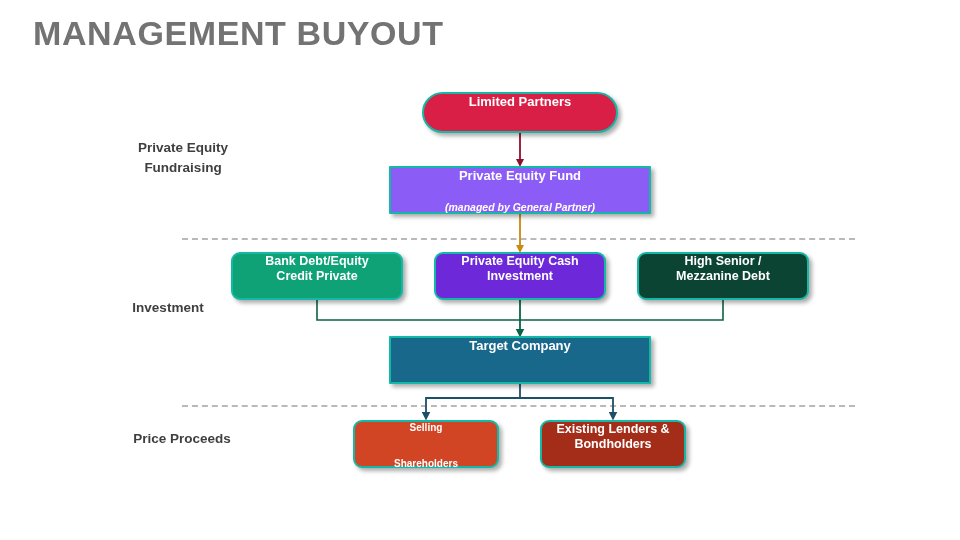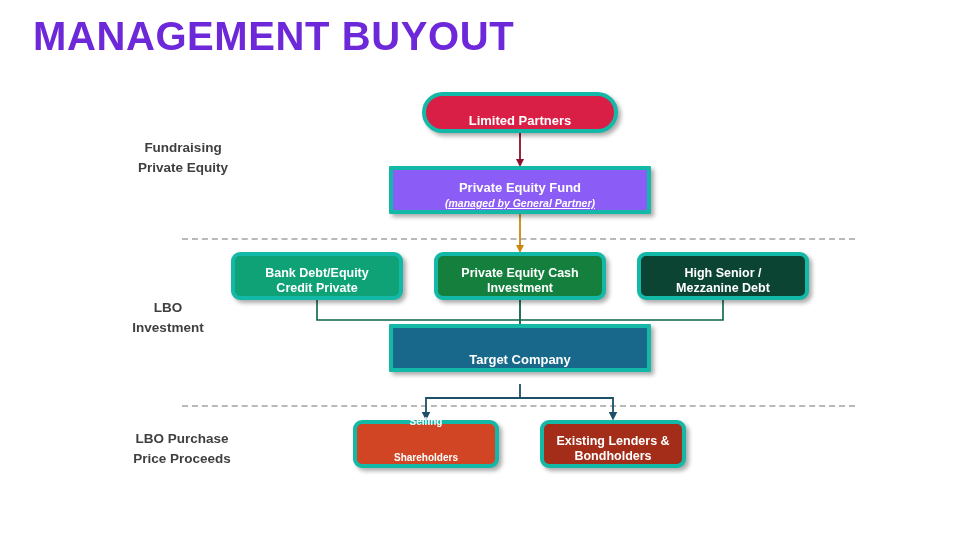--- a/index.html
+++ b/index.html
@@ -20,23 +20,23 @@
     width: 960px;
     height: 540px;
     background: #ffffff;
   }
 
   
   .slide-title {
     position: absolute;
     left: 33px;
     top: 14px;
-    font-size: 40px;
-    font-weight: bold;
-    color: #6d28d9;
+    font-size: 34px;
+    font-weight: bold;
+    color: #737373;
     letter-spacing: 0.6px;
     white-space: nowrap;
   }
 
   
   .stage-label {
     position: absolute;
     text-align: center;
     font-size: 13.5px;
     font-weight: bold;
@@ -59,35 +59,34 @@
   .divider.div-1 { top: 238px; }
   .divider.div-2 { top: 405px; }
 
   
   .node {
     position: absolute;
     box-sizing: border-box;
     display: flex;
     flex-direction: column;
     align-items: center;
-    justify-content: flex-end;
+    justify-content: flex-start;
     color: #ffffff;
     text-align: center;
     font-weight: bold;
     line-height: 1.22;
-    border: 4px solid #14b8a6;
+    border: 2px solid #14b8a6;
     box-shadow: 3px 3px 4px rgba(0,0,0,0.33);
     z-index: 5;
   }
   .node .sub {
     font-style: italic;
     font-weight: bold;
     font-size: 10.5px;
-    margin-top: 1px;
-    text-decoration: underline;
+    margin-top: 17px;
   }
 
   
   .node-lp {
     left: 422px;
     top: 92px;
     width: 196px;
     height: 41px;
     background: #d91f45;
     border-radius: 21px;
@@ -113,38 +112,38 @@
     height: 48px;
     background: #10a277;
     border-radius: 9px;
     font-size: 12.5px;
   }
   .node-pecash {
     left: 434px;
     top: 252px;
     width: 172px;
     height: 48px;
-    background: #15803d;
+    background: #6d28d9;
     border-radius: 9px;
     font-size: 12.5px;
   }
   .node-mezz {
     left: 637px;
     top: 252px;
     width: 172px;
     height: 48px;
     background: #0b4432;
     border-radius: 9px;
     font-size: 12.5px;
   }
 
   
   .node-target {
     left: 389px;
-    top: 324px;
+    top: 336px;
     width: 262px;
     height: 48px;
     background: #18688c;
     border-radius: 1px;
     font-size: 13px;
   }
 
   
   .node-selling {
     left: 353px;
@@ -208,29 +207,27 @@
     <line x1="520" y1="214" x2="520" y2="249" stroke="#c98a0e" stroke-width="1.8" marker-end="url(#ah-amber)"></line>
 
     <path d="M317,300 L317,320 L723,320 L723,300" fill="none" stroke="#0c6248" stroke-width="1.6"></path>
     <line x1="520" y1="300" x2="520" y2="333" stroke="#0c6248" stroke-width="1.8" marker-end="url(#ah-green)"></line>
 
     <path d="M520,384 L520,398 L426,398 L426,416" fill="none" stroke="#1c4f68" stroke-width="1.8" marker-end="url(#ah-blue)"></path>
     <path d="M520,398 L613,398 L613,416" fill="none" stroke="#1c4f68" stroke-width="1.8" marker-end="url(#ah-blue)"></path>
   </svg>
 
   <div class="stage-label stage-1">
+    <div>Private Equity</div>
     <div>Fundraising</div>
-    <div>Private Equity</div>
   </div>
   <div class="stage-label stage-2">
-    <div>LBO</div>
     <div>Investment</div>
   </div>
   <div class="stage-label stage-3">
-    <div>LBO Purchase</div>
     <div>Price Proceeds</div>
   </div>
 
   <div class="node node-lp">
     <div>Limited Partners</div>
   </div>
 
   <div class="node node-pef">
     <div>Private Equity Fund</div>
     <div class="sub">(managed by General Partner)</div>

